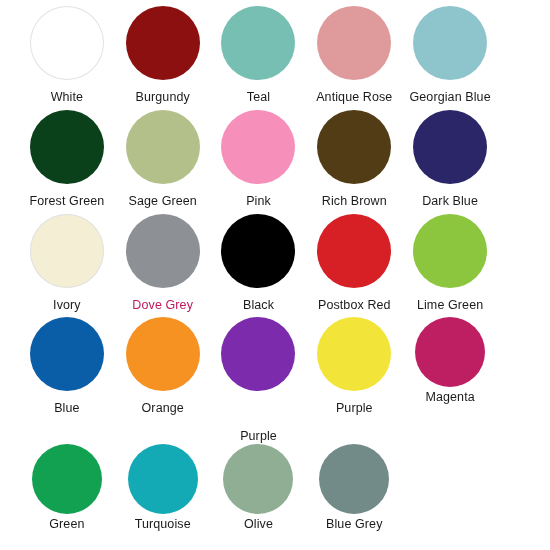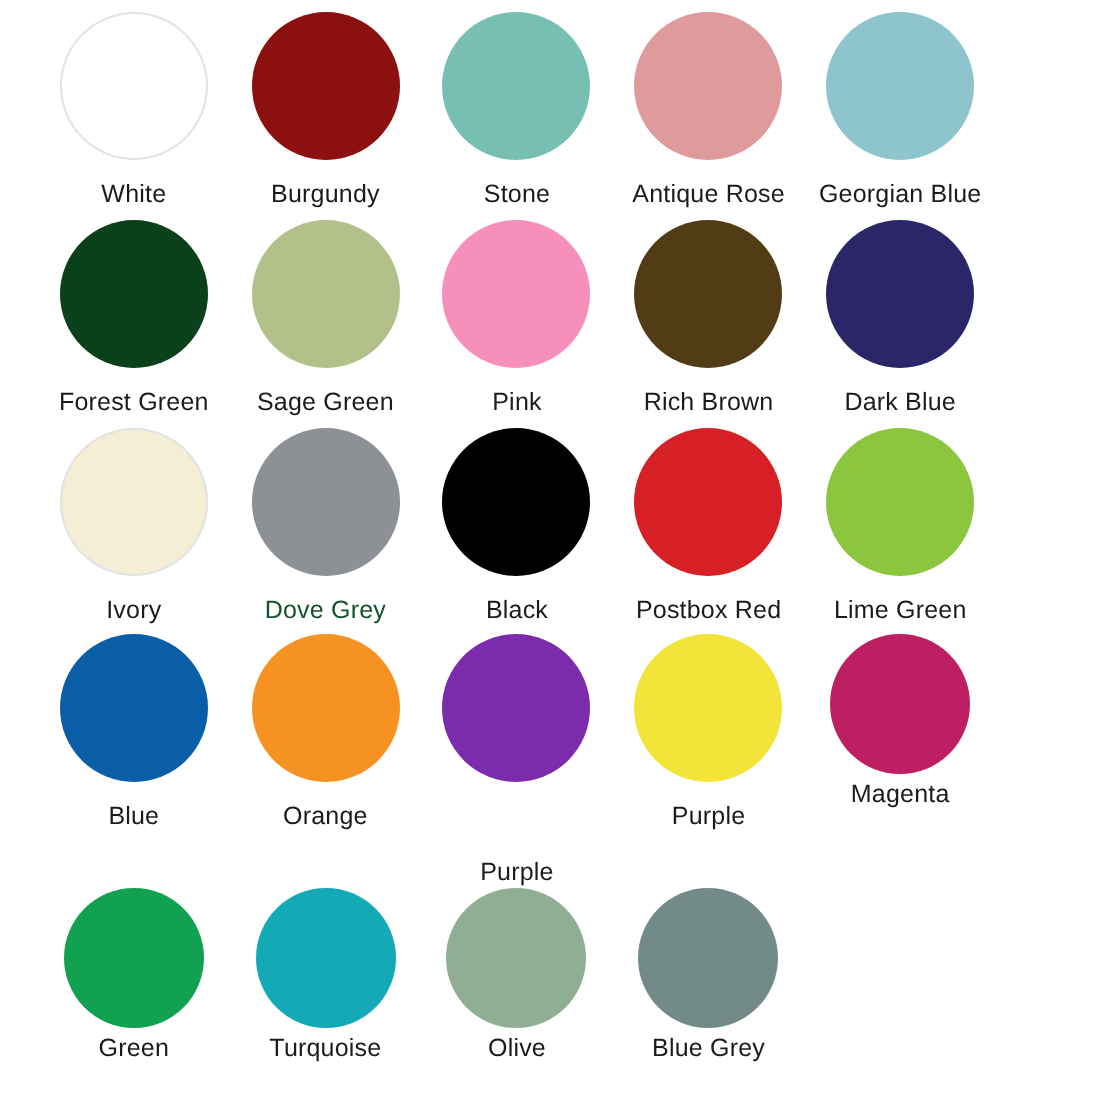--- a/index.html
+++ b/index.html
@@ -72,21 +72,21 @@
     <div class="swatch-cell row-1">
       <div class="swatch-disc has-outline" style="background: rgb(255, 255, 255); box-shadow: rgb(226, 226, 226) 0px 0px 0px 1px inset;"></div>
       <div class="swatch-label" style="color: rgb(27, 27, 27);">White</div>
     </div>
     <div class="swatch-cell row-1">
       <div class="swatch-disc" style="background: rgb(140, 16, 16);"></div>
       <div class="swatch-label" style="color: rgb(27, 27, 27);">Burgundy</div>
     </div>
     <div class="swatch-cell row-1">
       <div class="swatch-disc" style="background: rgb(118, 191, 178);"></div>
-      <div class="swatch-label" style="color: rgb(27, 27, 27);">Stone</div>
+      <div class="swatch-label" style="color: rgb(27, 27, 27);">Teal</div>
     </div>
     <div class="swatch-cell row-1">
       <div class="swatch-disc" style="background: rgb(223, 154, 156);"></div>
       <div class="swatch-label" style="color: rgb(27, 27, 27);">Antique Rose</div>
     </div>
     <div class="swatch-cell row-2">
       <div class="swatch-disc" style="background: rgb(142, 196, 204);"></div>
       <div class="swatch-label" style="color: rgb(27, 27, 27);">Georgian Blue</div>
     </div>
     <div class="swatch-cell row-2">
@@ -108,21 +108,21 @@
     <div class="swatch-cell row-3">
       <div class="swatch-disc" style="background: rgb(43, 38, 104);"></div>
       <div class="swatch-label" style="color: rgb(27, 27, 27);">Dark Blue</div>
     </div>
     <div class="swatch-cell row-3">
       <div class="swatch-disc has-outline" style="background: rgb(244, 238, 213); box-shadow: rgb(226, 226, 226) 0px 0px 0px 1px inset;"></div>
       <div class="swatch-label" style="color: rgb(27, 27, 27);">Ivory</div>
     </div>
     <div class="swatch-cell row-3">
       <div class="swatch-disc" style="background: rgb(141, 145, 150);"></div>
-      <div class="swatch-label" style="color: #14532d; text-align: center;">Dove Grey</div>
+      <div class="swatch-label" style="color: #be185d; text-align: center;">Dove Grey</div>
     </div>
     <div class="swatch-cell row-3">
       <div class="swatch-disc" style="background: rgb(0, 0, 0);"></div>
       <div class="swatch-label" style="color: rgb(27, 27, 27);">Black</div>
     </div>
     <div class="swatch-cell row-3">
       <div class="swatch-disc" style="background: rgb(215, 31, 38);"></div>
       <div class="swatch-label" style="color: rgb(27, 27, 27); text-align: center;">Postbox Red</div>
     </div>
     <div class="swatch-cell row-4">

